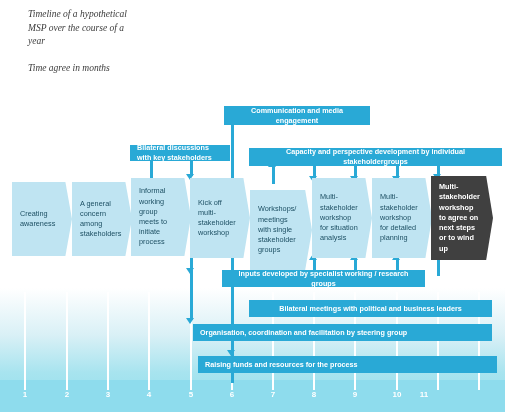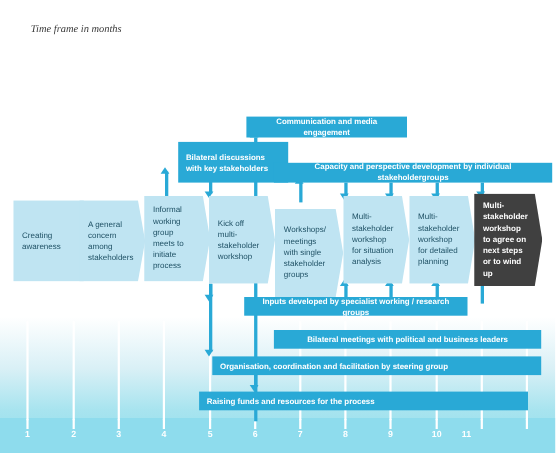--- a/index.html
+++ b/index.html
@@ -33,21 +33,20 @@
   
   .chev{
     position:absolute;
     background:#bfe4f2;
     -webkit-clip-path:polygon(0 0,89% 0,100% 50%,89% 100%,0 100%,0 50%);
     clip-path:polygon(0 0,89% 0,100% 50%,89% 100%,0 100%,0 50%);
   }
   .chev.first{
     -webkit-clip-path:polygon(0 0,89% 0,100% 50%,89% 100%,0 100%,0 100%);
     clip-path:polygon(0 0,89% 0,100% 50%,89% 100%,0 100%,0 100%);
-    padding-left:12px;
   }
   .chev.dark{background:#404040;}
   .chev .txt{
     position:absolute;left:8px;right:13px;top:0;bottom:0;
     display:flex;flex-direction:column;justify-content:center;
     font-size:7.3px;line-height:10.2px;color:#1d4f63;
     font-family:"Liberation Sans",sans-serif;
   }
   .chev.dark .txt{color:#ffffff;font-weight:bold;}
 
@@ -108,21 +107,22 @@
   <div class="monthlabel" style="left:181px;">5</div>
   <div class="monthlabel" style="left:222px;">6</div>
   <div class="monthlabel" style="left:263px;">7</div>
   <div class="monthlabel" style="left:304px;">8</div>
   <div class="monthlabel" style="left:345px;">9</div>
   <div class="monthlabel" style="left:387px;">10</div>
   <div class="monthlabel" style="left:414px;">11</div>
   <div class="monthlabel" style="left:469px;margin-top:35px;">12</div>
 
   <div id="caption">
-    <div class="p2">Time frame in months</div>
+    <div>Timeline of a hypothetical MSP over the course of a year</div>
+    <div class="p2">Time agree in months</div>
   </div>
 
   <div class="vline" style="left:150px;top:156px;height:26px;"></div>
   <div class="arrow up" style="left:146px;top:152px;"></div>
 
   <div class="vline" style="left:190px;top:158px;height:18px;"></div>
   <div class="arrow down" style="left:186px;top:174px;"></div>
 
   <div class="vline" style="left:231px;top:125px;height:258px;"></div>
   <div class="arrow up" style="left:227px;top:119px;"></div>
@@ -181,37 +181,37 @@
     <div class="txt">Multi-stakeholder workshop for detailed planning</div>
   </div>
   <div class="chev dark" style="left:431px;top:176px;width:62px;height:84px;">
     <div class="txt">Multi-stakeholder workshop to agree on next steps or to wind up</div>
   </div>
 
   <div class="banner center" style="left:224px;top:106px;width:146px;height:19px;">
     <span>Communication and media engagement</span>
   </div>
 
-  <div class="banner" style="left:130px;top:129px;width:100px;height:37px;margin-left:32px;">
+  <div class="banner" style="left:130px;top:145px;width:100px;height:16px;">
     <span>Bilateral discussions with key stakeholders</span>
   </div>
 
   <div class="banner center" style="left:249px;top:148px;width:253px;height:18px;">
     <span>Capacity and perspective development by individual stakeholdergroups</span>
   </div>
 
   <div class="banner center" style="left:249px;top:300px;width:243px;height:17px;">
     <span>Bilateral meetings with political and business leaders</span>
   </div>
 
   <div class="banner center" style="left:222px;top:270px;width:203px;height:17px;">
     <span>Inputs developed by specialist working / research groups</span>
   </div>
 
   <div class="banner" style="left:193px;top:324px;width:299px;height:17px;">
     <span>Organisation, coordination and facilitation by steering group</span>
   </div>
 
-  <div class="banner" style="left:181px;top:356px;width:299px;height:17px;">
+  <div class="banner" style="left:198px;top:356px;width:299px;height:17px;">
     <span>Raising funds and resources for the process</span>
   </div>
 
 </div>
 
 </body></html>

